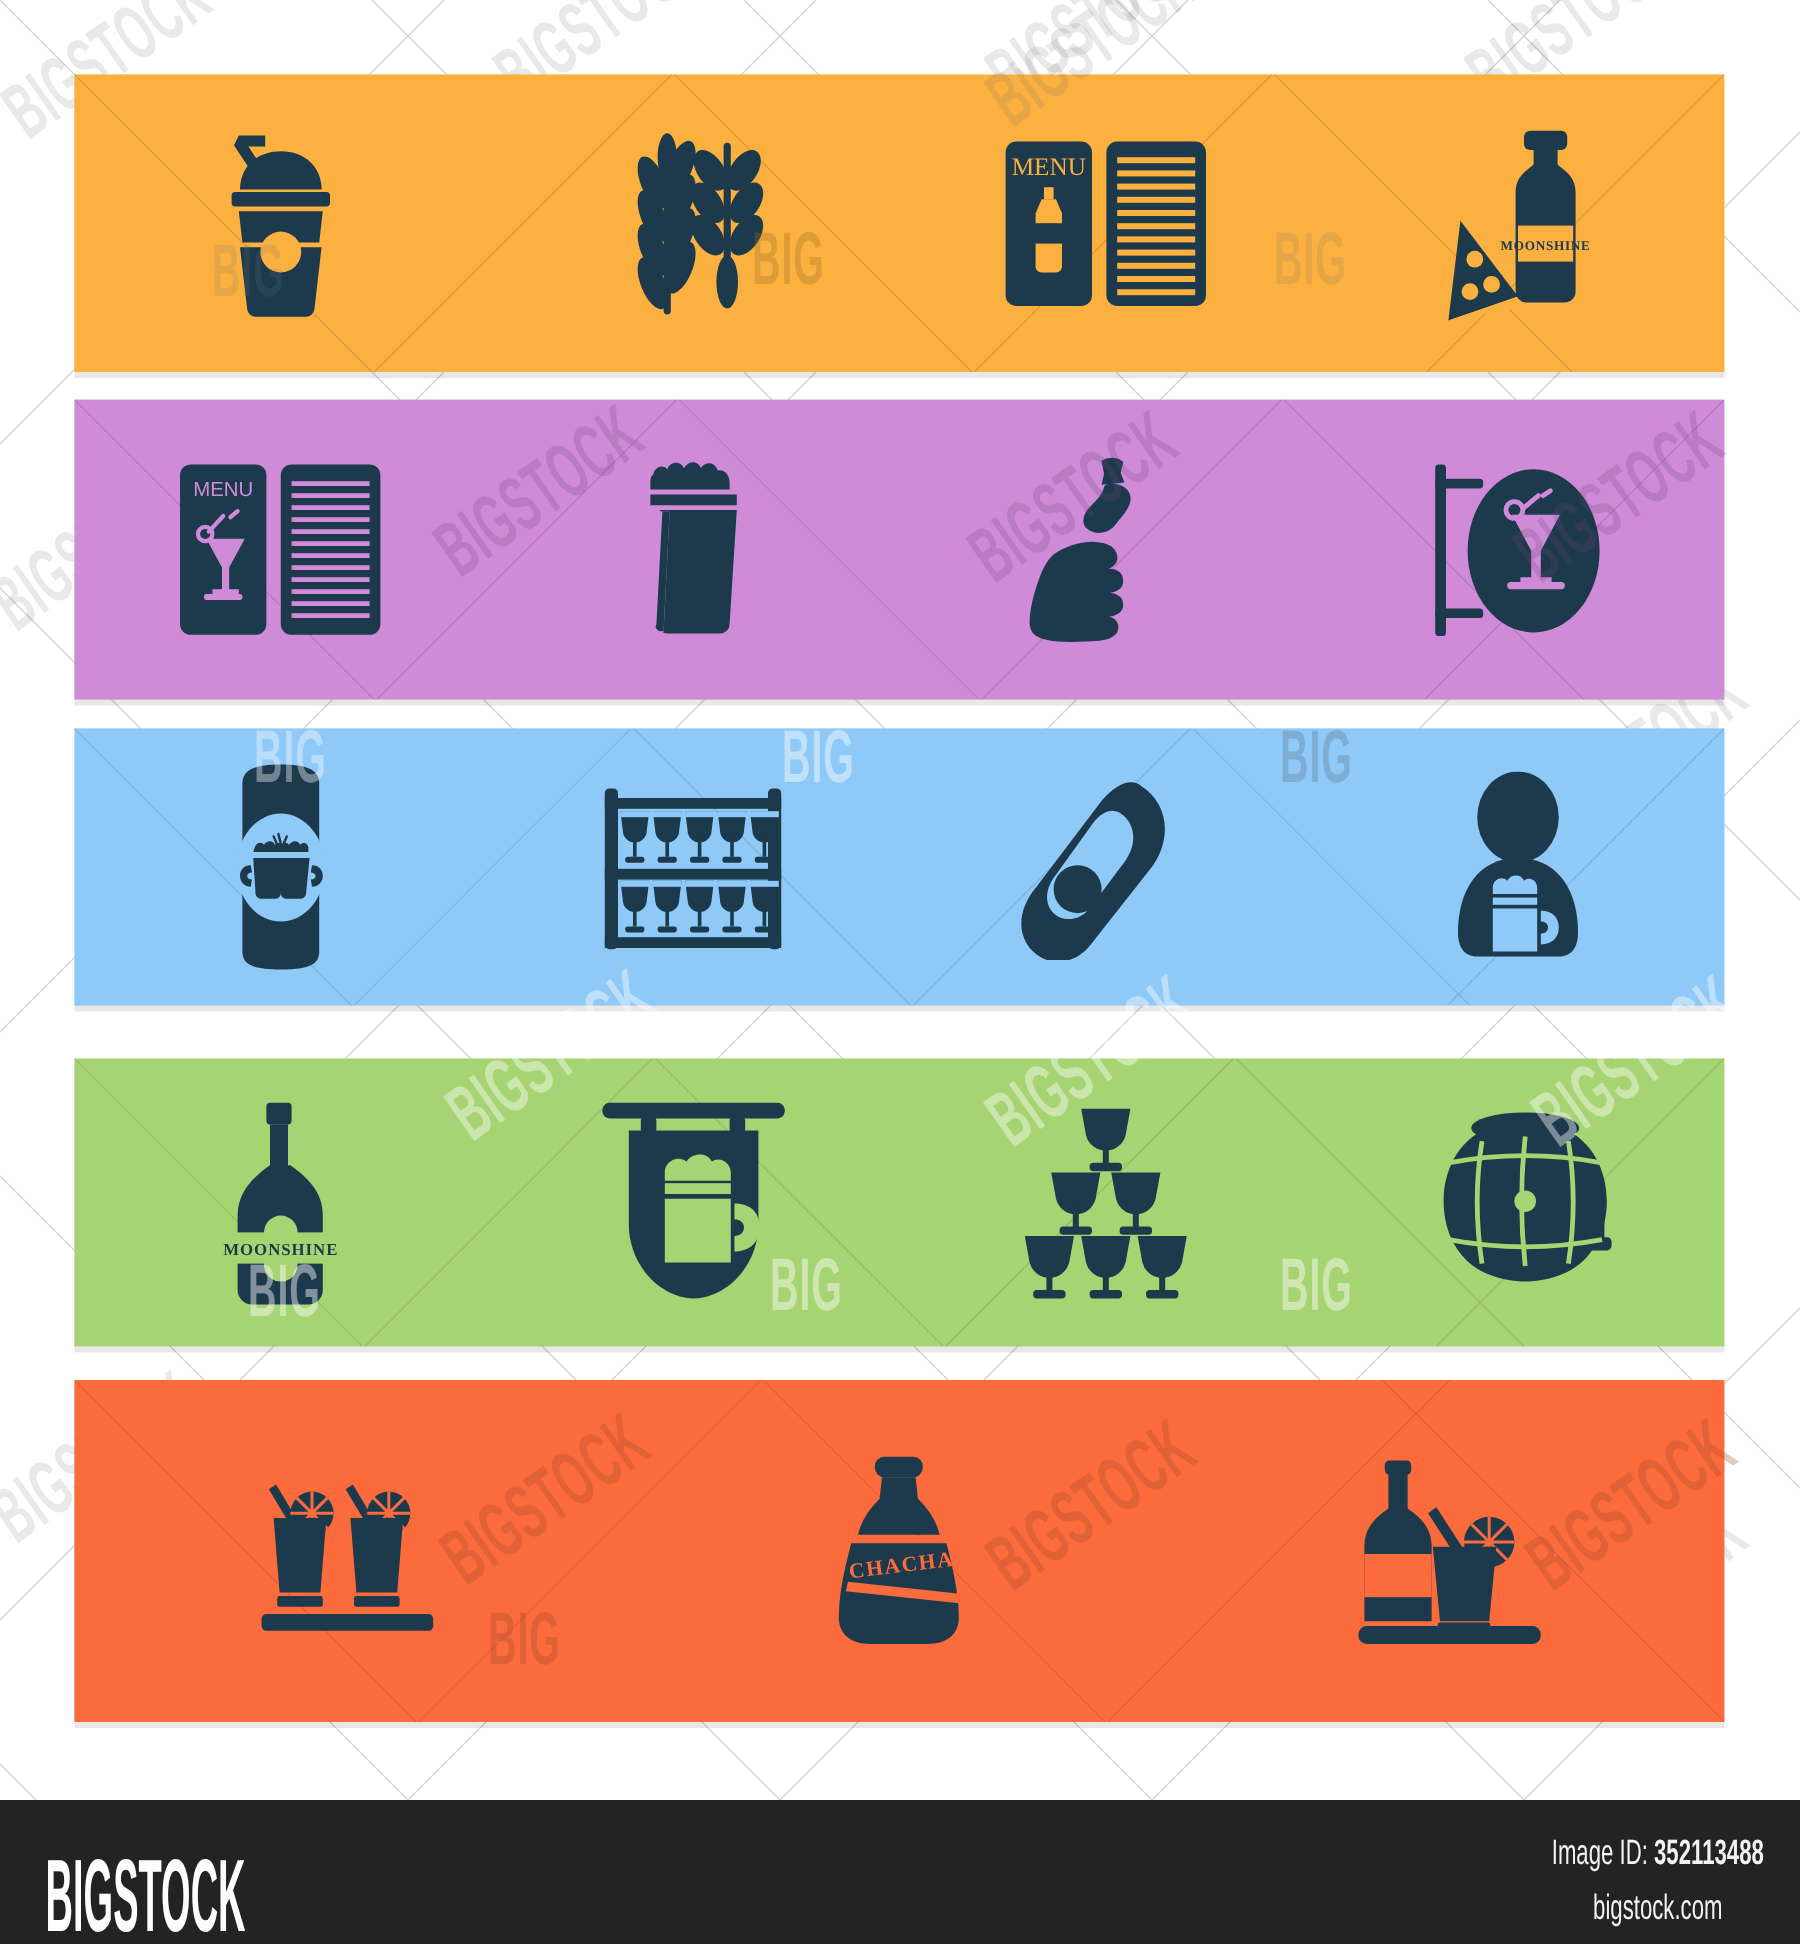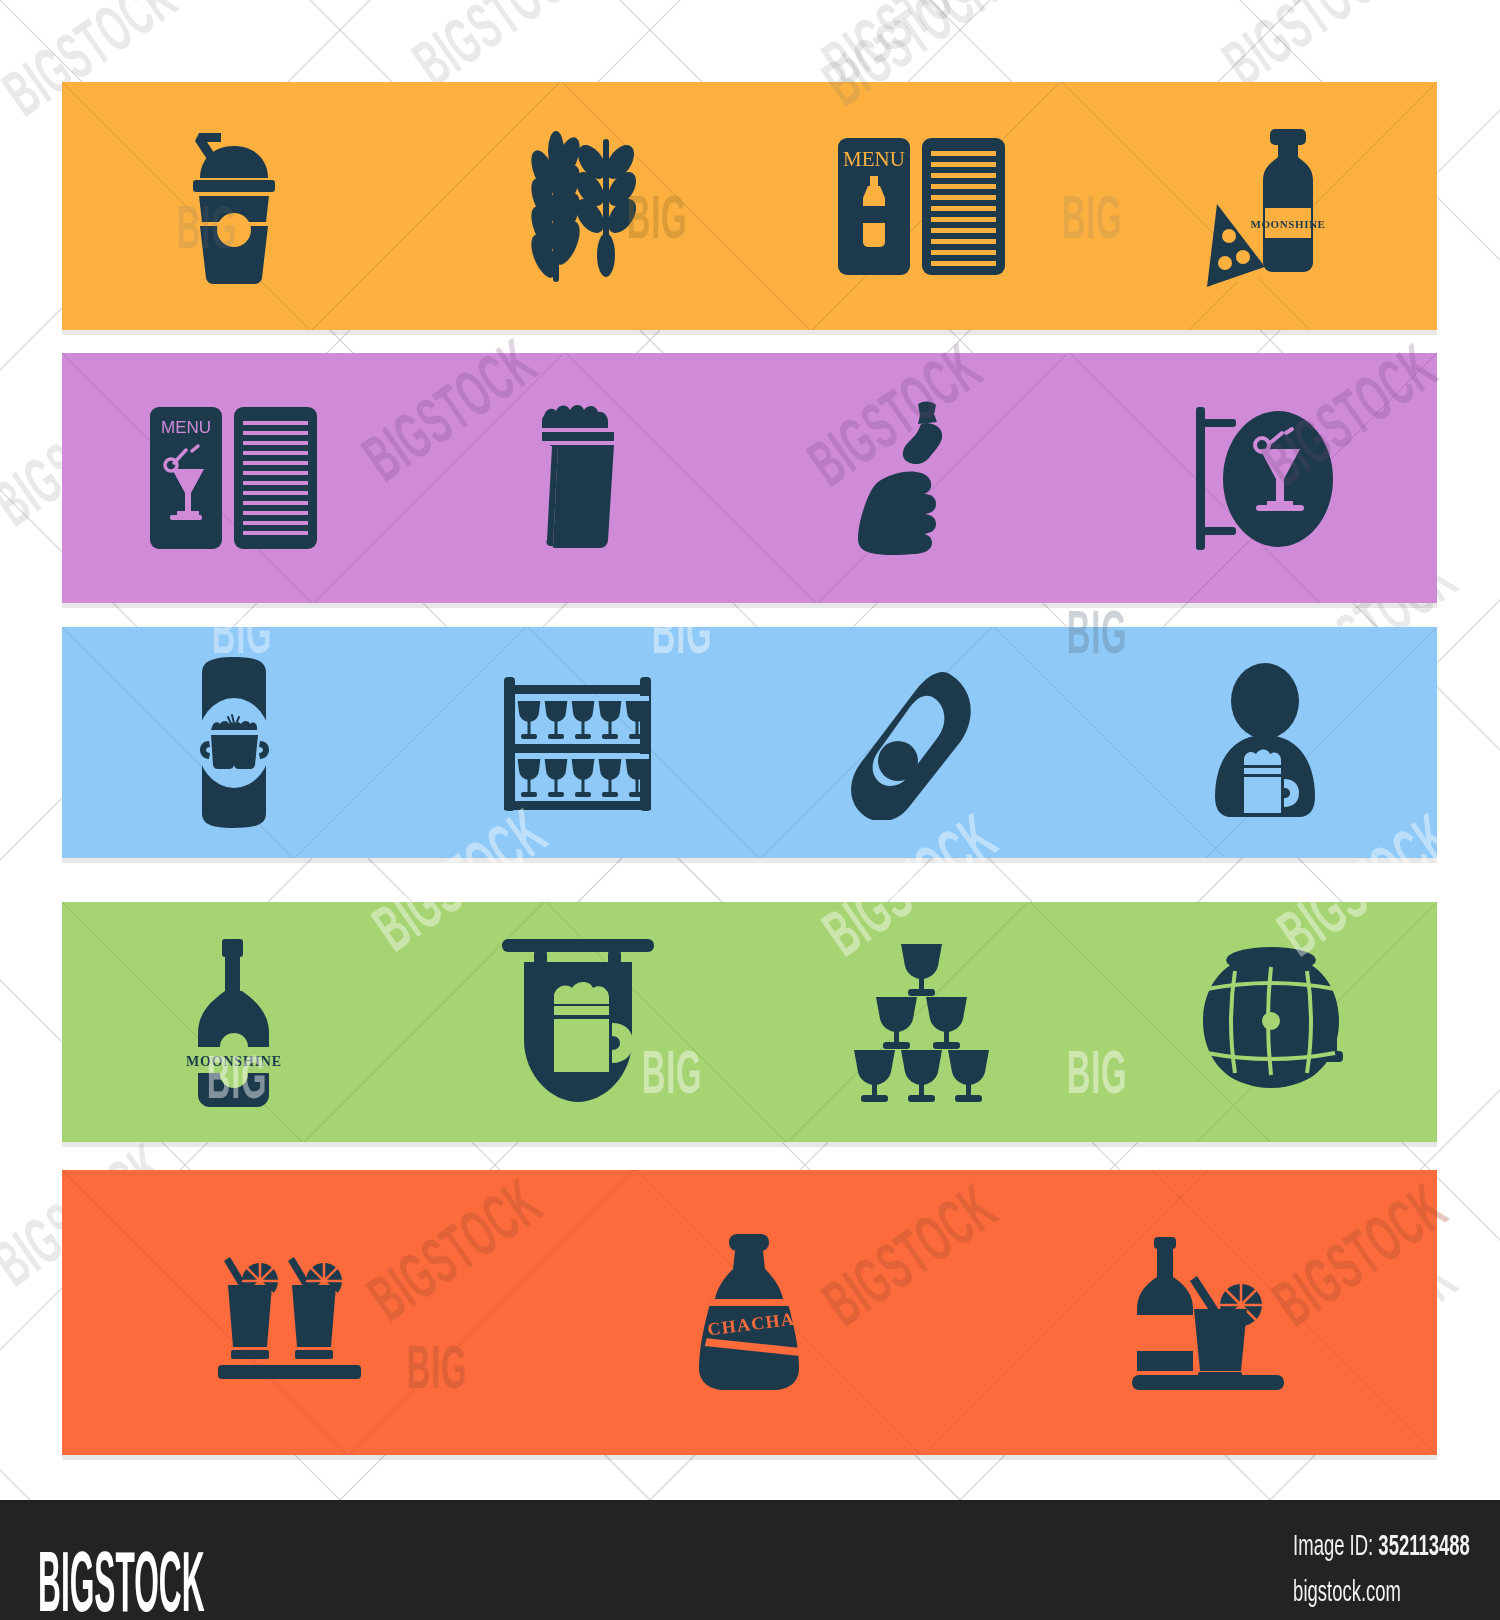--- a/index.html
+++ b/index.html
@@ -25,21 +25,20 @@
     width: 1500px;
     z-index: 1;
   }
 
   .banner {
     position: absolute;
     left: 62px;
     width: 1375px;
     box-shadow: 0 5px 0 0 rgba(0,0,0,0.09);
     overflow: hidden;
-    margin-top: 20px;
   }
   .banner-inner {
     position: absolute; inset: 0;
     display: flex;
     align-items: center;
     justify-content: space-around;
   }
   .icon-cell {
     width: 25%;
     height: 100%;
@@ -87,21 +86,21 @@
     font-family: "Liberation Sans", sans-serif;
     font-weight: 700;
     font-size: 44px;
     letter-spacing: 0px;
     transform: scaleY(1.95) scaleX(0.72);
     transform-origin: left top;
   }
   #footer-meta {
     position: absolute;
     right: 30px; top: 1528px;
-    text-align: left;
+    text-align: center;
     color: #f2f2f2;
   }
   .meta-line1 { font-size: 21px; transform: scaleY(1.4) scaleX(0.88); transform-origin: right top; white-space: nowrap; }
   .meta-line1 b { font-weight: 700; }
   .meta-line2 { font-size: 21px; margin-top: 22px; transform: scaleY(1.4) scaleX(0.88); transform-origin: right top; white-space: nowrap; }
 </style>
 </head>
 <body>
 
 <svg id="page-watermark" width="1500" height="1620" viewBox="0 0 1500 1620">

